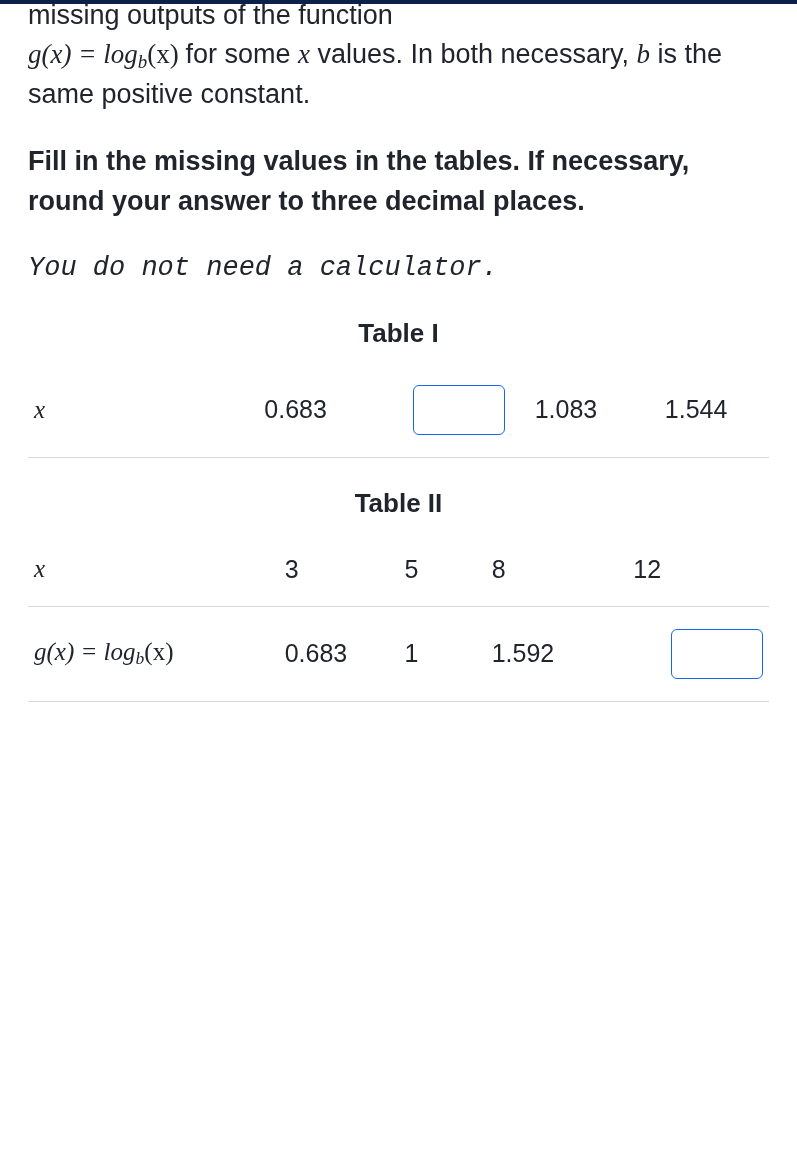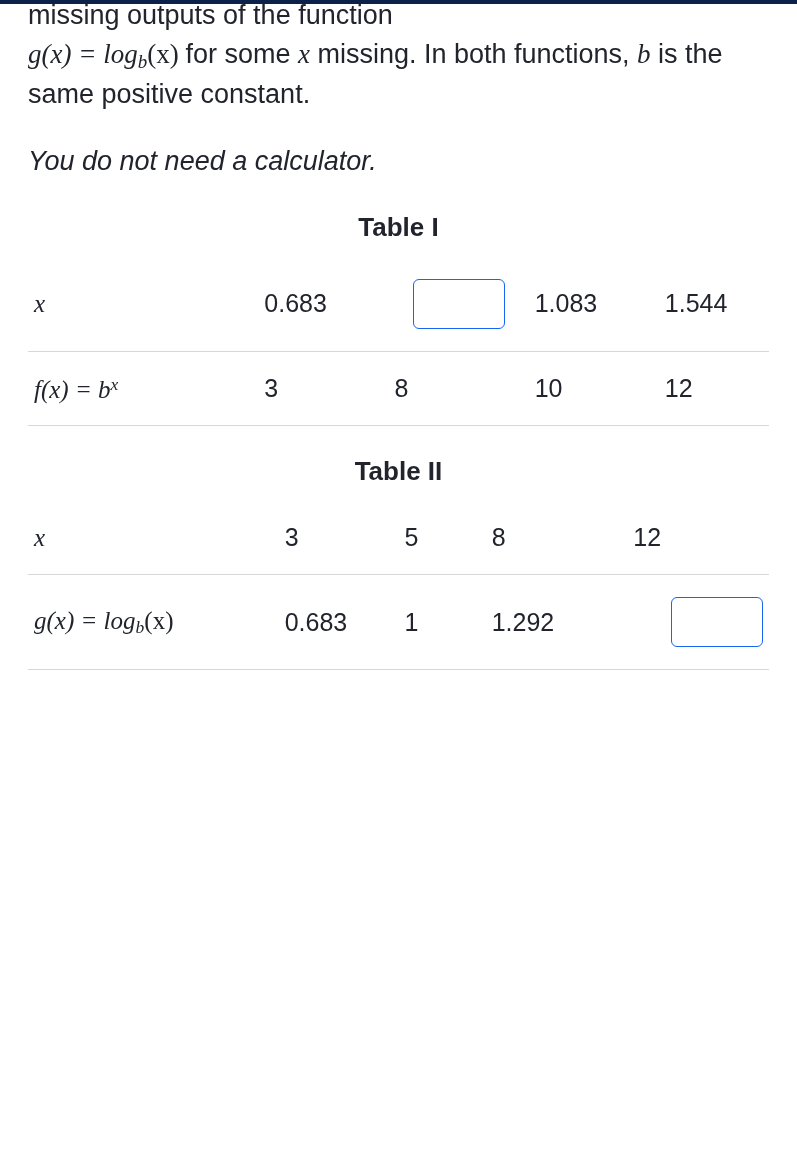--- a/index.html
+++ b/index.html
@@ -14,21 +14,21 @@
     padding: 0 28px 30px 28px;
   }
   .para {
     font-size: 27px;
     line-height: 1.45;
     color: #21242c;
     margin-bottom: 28px;
   }
   .para.cut { margin-top: -8px; }
   .bold { font-weight: 700; }
-  .italic { font-style: italic; }
+  .italic { font-style: italic; font-family: Liberation Mono, monospace; }
   .math { font-family: "Times New Roman", Times, serif; font-style: italic; }
   .math .op { font-style: normal; }
   .sub { font-size: 0.7em; vertical-align: -0.25em; font-style: italic; }
   .sup { font-size: 0.7em; vertical-align: 0.45em; font-style: italic; }
 
   .table-wrap { margin-top: 10px; }
   .table-title {
     text-align: center;
     font-size: 26px;
     font-weight: 700;
@@ -74,47 +74,39 @@
 </style>
 </head>
 <body>
 
 <div class="content">
 
   <p class="para cut">
     <span>missing outputs of the function</span><br>
     <span class="math">
       <span>g(x) = log</span><span class="sub">b</span><span class="op">(x)</span>
-    </span><span> for some </span><span class="math">x</span><span> missing. In both functions, </span><span class="math">b</span><span> is the same positive constant.</span>
+    </span><span> for some </span><span class="math">x</span><span> values. In both necessary, </span><span class="math">b</span><span> is the same positive constant.</span>
   </p>
 
+  <p class="para bold">Fill in the missing values in the tables. If necessary, round your answer to three decimal places.</p>
 
   <p class="para italic">You do not need a calculator.</p>
 
   <div class="table-wrap">
     <div class="table-title">Table I</div>
     <table class="t1">
       <tbody>
           <tr>
         <td class="label">x</td>
         <td class="c1">0.683</td>
         <td class="c2" style="text-align:center">
           <span class="input-cell"></span>
         </td>
         <td class="c3">1.083</td>
         <td class="c4">1.544</td>
-      </tr>
-      <tr>
-        <td class="label">
-          <span>f(x) = b</span><span class="sup">x</span>
-        </td>
-        <td class="c1">3</td>
-        <td class="c2">8</td>
-        <td class="c3">10</td>
-        <td class="c4">12</td>
       </tr>
     </tbody>
       </table>
   </div>
 
   <div class="table-wrap">
     <div class="table-title">Table II</div>
     <table class="t2">
       <tbody>
           <tr>
@@ -123,21 +115,21 @@
         <td class="c2">5</td>
         <td class="c3">8</td>
         <td class="c4">12</td>
       </tr>
       <tr>
         <td class="label">
           <span>g(x) = log</span><span class="sub">b</span><span class="op">(x)</span>
         </td>
         <td class="c1">0.683</td>
         <td class="c2">1</td>
-        <td class="c3">1.292</td>
+        <td class="c3">1.592</td>
         <td class="c4" style="text-align:right">
           <span class="input-cell"></span>
         </td>
       </tr>
     </tbody>
       </table>
   </div>
 
 </div>
 

